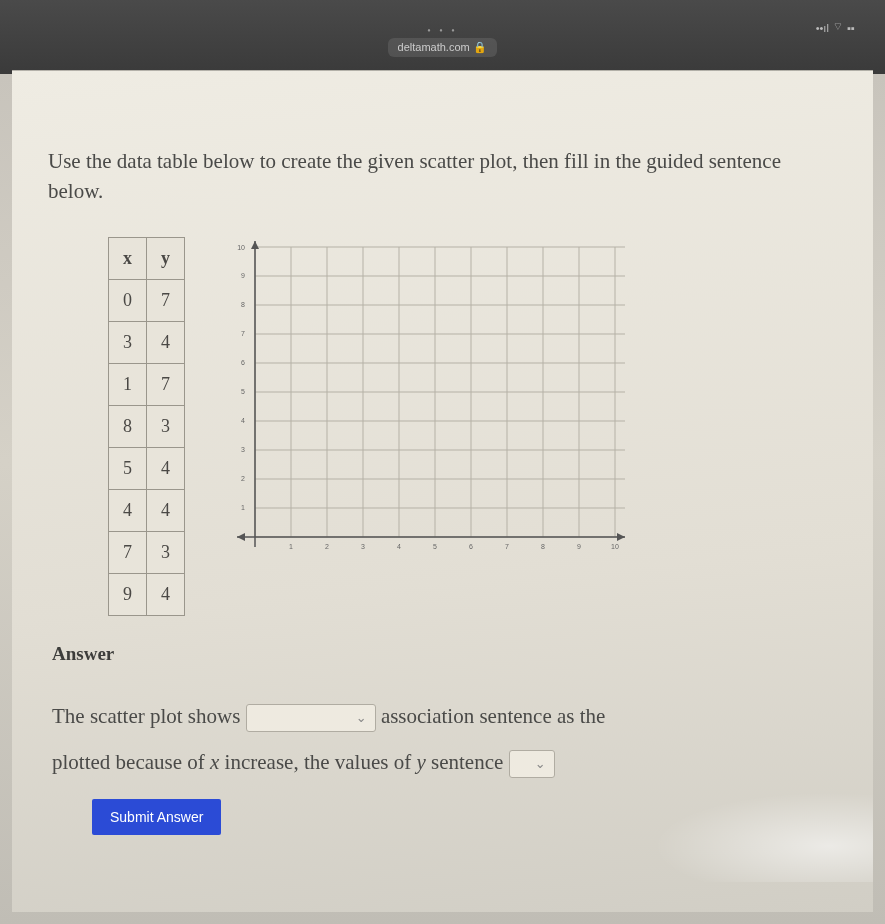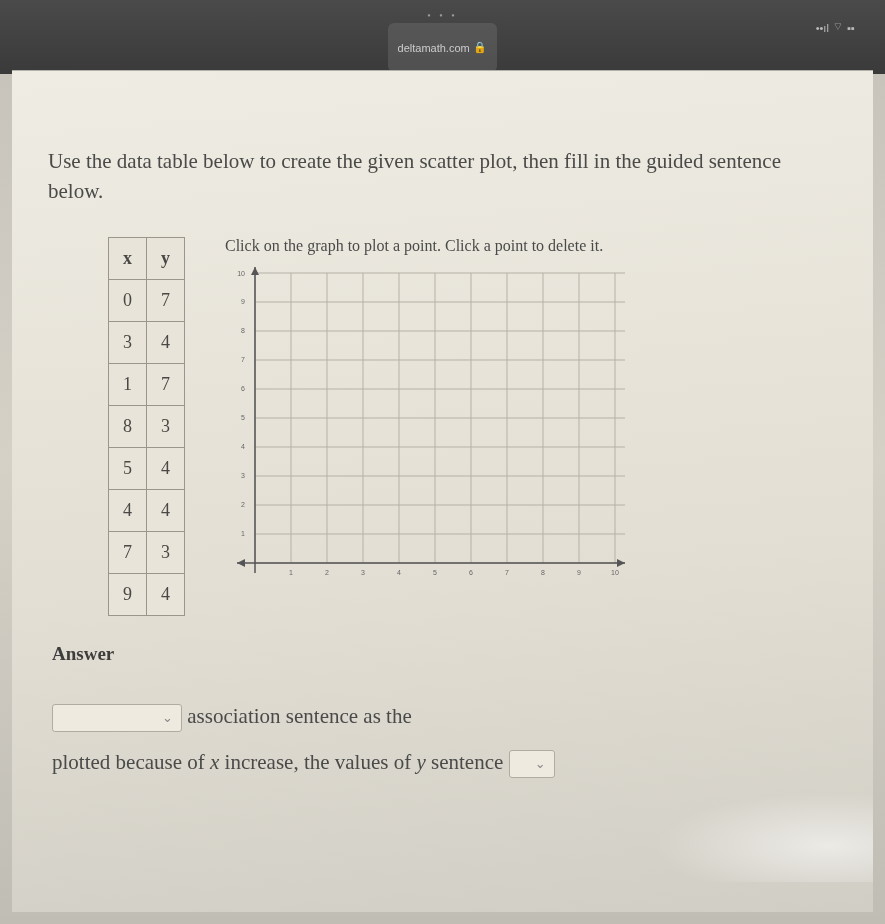--- a/index.html
+++ b/index.html
@@ -24,24 +24,24 @@
   }
   .tab-group {
     display: flex; flex-direction: column; align-items: center;
     gap: 2px;
   }
   .tab-dots { letter-spacing: 3px; font-size: 10px; color: #999; }
   .tab-url {
     background: rgba(120,120,120,0.35);
     color: #ccc;
     font-size: 11px;
-    padding: 18px 10px;
+    padding: 3px 10px;
     border-radius: 6px;
     font-family: Arial, sans-serif;
-    display: flex; align-items: center; gap: 4px;
+    display: flex; align-items: flex-start; gap: 4px;
   }
   .status-right {
     position: absolute; right: 18px; top: 8px;
     color: #bbb; font-size: 11px; font-family: Arial, sans-serif;
     display: flex; gap: 4px; align-items: flex-end;
   }
   .page {
     background: #e6e2d8;
     background: linear-gradient(175deg, #efece3 0%, #e2ded4 60%, #d1cec5 100%);
     width: 100%;
@@ -210,21 +210,20 @@
               <td>3</td>
             </tr>
         <tr>
               <td>9</td>
               <td>4</td>
             </tr>
       </tbody>
         </table>
 
       <div class="graph-area">
-        <p class="graph-hint">Click on the graph to plot a point. Click a point to delete it.</p>
         <div class="plot">
           <svg viewBox="0 0 410 330">
             <g>
               <line class="grid-line" x1="30" y1="300" x2="30" y2="10"></line>
               <line class="grid-line" x1="66" y1="300" x2="66" y2="10"></line>
               <line class="grid-line" x1="102" y1="300" x2="102" y2="10"></line>
               <line class="grid-line" x1="138" y1="300" x2="138" y2="10"></line>
               <line class="grid-line" x1="174" y1="300" x2="174" y2="10"></line>
               <line class="grid-line" x1="210" y1="300" x2="210" y2="10"></line>
               <line class="grid-line" x1="246" y1="300" x2="246" y2="10"></line>
@@ -277,31 +276,33 @@
             </g>
           </svg>
         </div>
       </div>
     </div>
 
     <div class="answer-section">
       <div class="answer-heading">Answer</div>
 
       <div class="sentence">
+        <span>The scatter plot shows</span>
         <span class="dropdown">
           <span>⌄</span>
         </span>
         <span>association sentence as the</span><br>
         <span>plotted because of</span>
         <span class="mathit">x</span>
         <span>increase, the values of</span>
         <span class="mathit">y</span>
         <span>sentence</span>
         <span class="dropdown small">
           <span>⌄</span>
         </span>
       </div>
 
+      <button class="submit-btn">Submit Answer</button>
     </div>
 
     <div class="glare"></div>
   </div>
 </div>
 
 </body></html>

